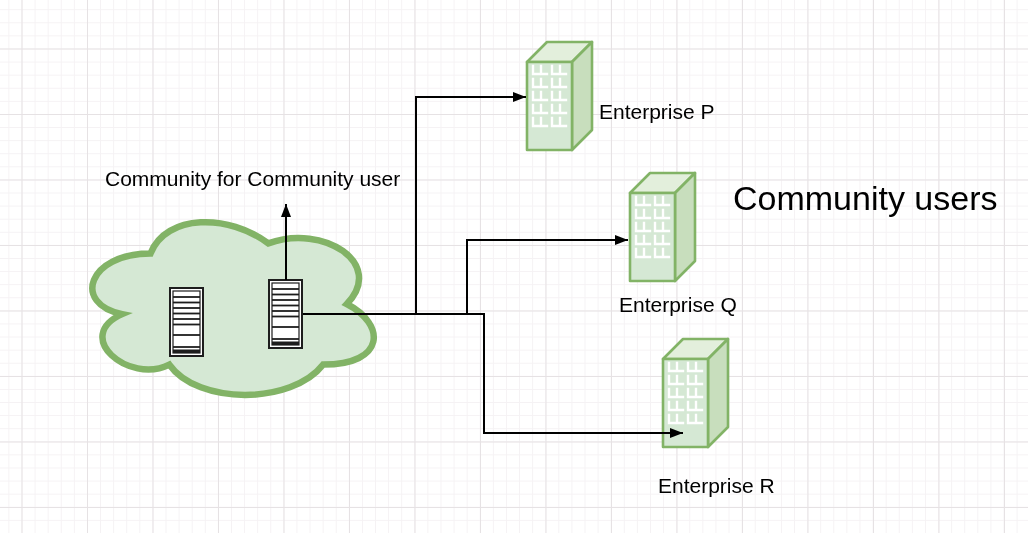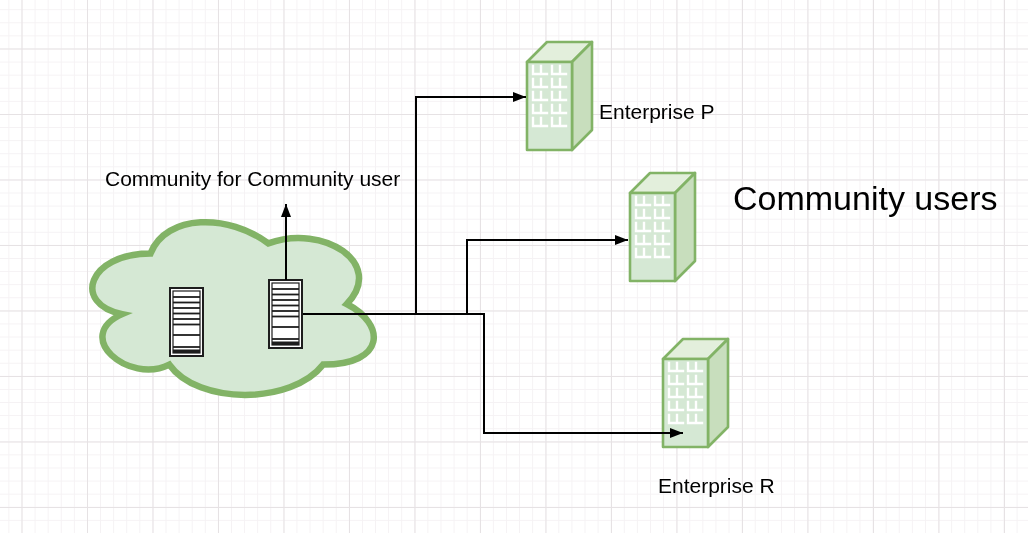--- a/index.html
+++ b/index.html
@@ -90,17 +90,18 @@
       <path d="M303 314 H484 V433 H683" marker-end="url(#arrowhead)"></path>
       <path d="M286 280 V204" marker-end="url(#arrowhead)"></path>
     </g>
   </svg>
 
   <div class="lbl" style="left:105px;top:167px;width:282px">Community for Community user</div>
 
 
   <div class="lbl" style="left:599px;top:100px;width:120px">Enterprise P</div>
 
+  <div class="lbl" style="left:619px;top:293px;width:121px">Enterprise Q</div>
 
   <div class="lbl" style="left:658px;top:474px;width:120px">Enterprise R</div>
 
   <div class="lbl big" style="left:733px;top:179px;width:254px">Community users</div>
 </div>
 
 </body></html>

